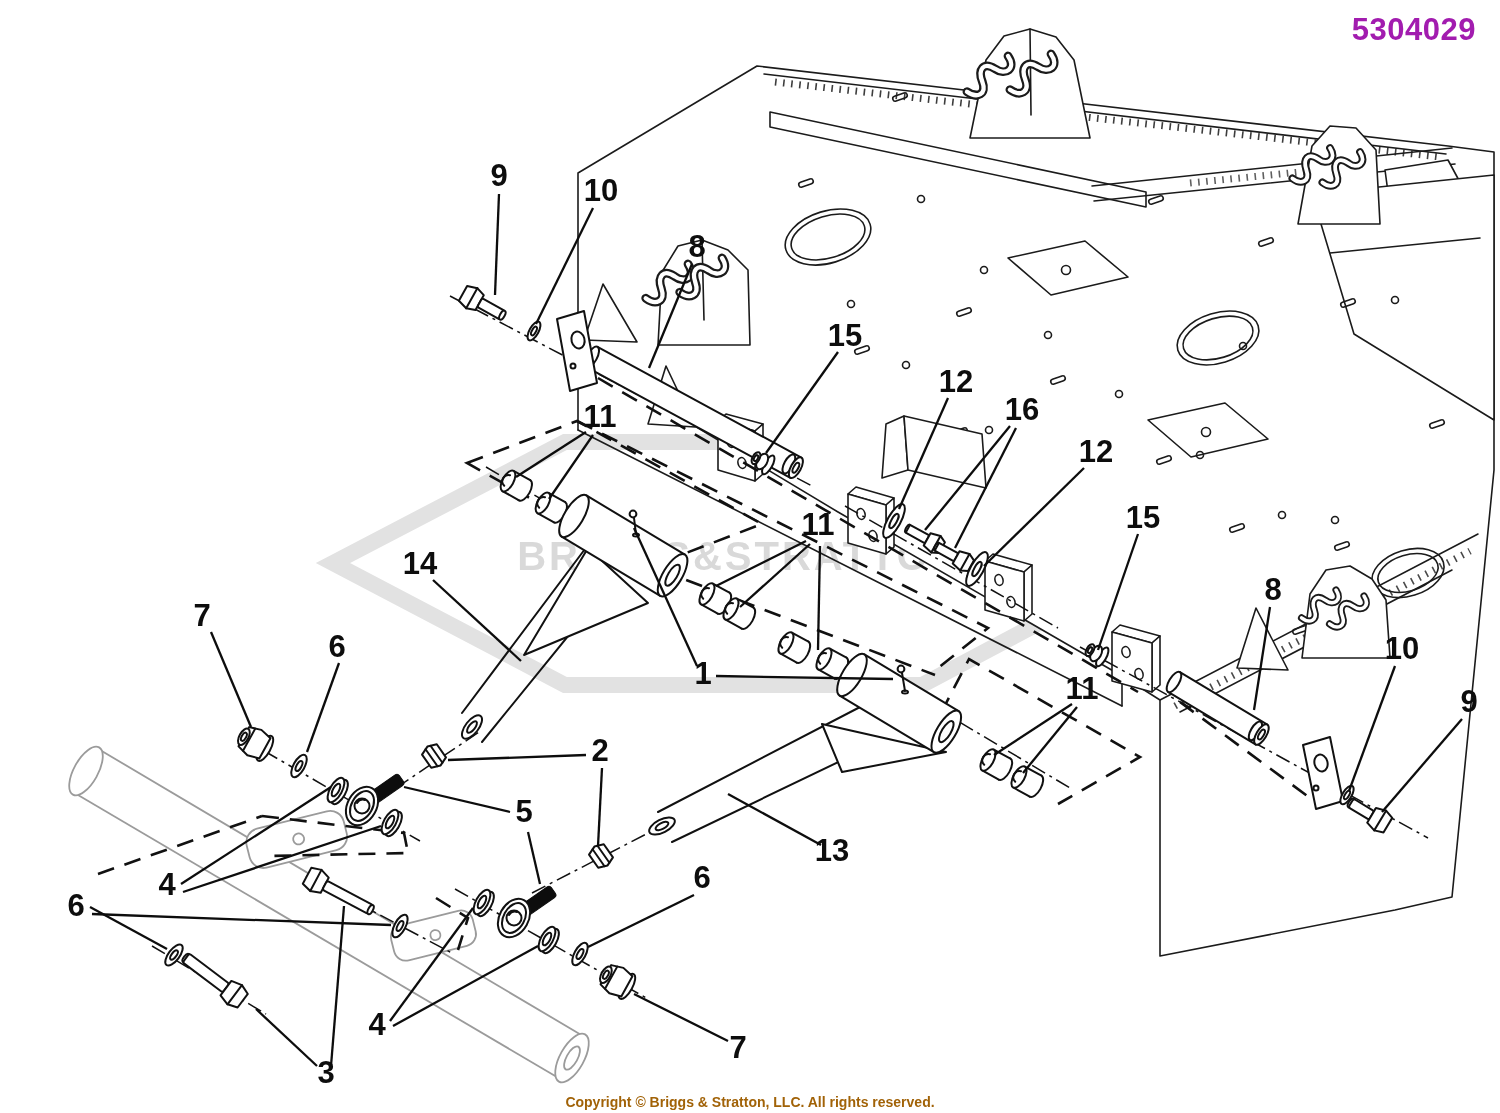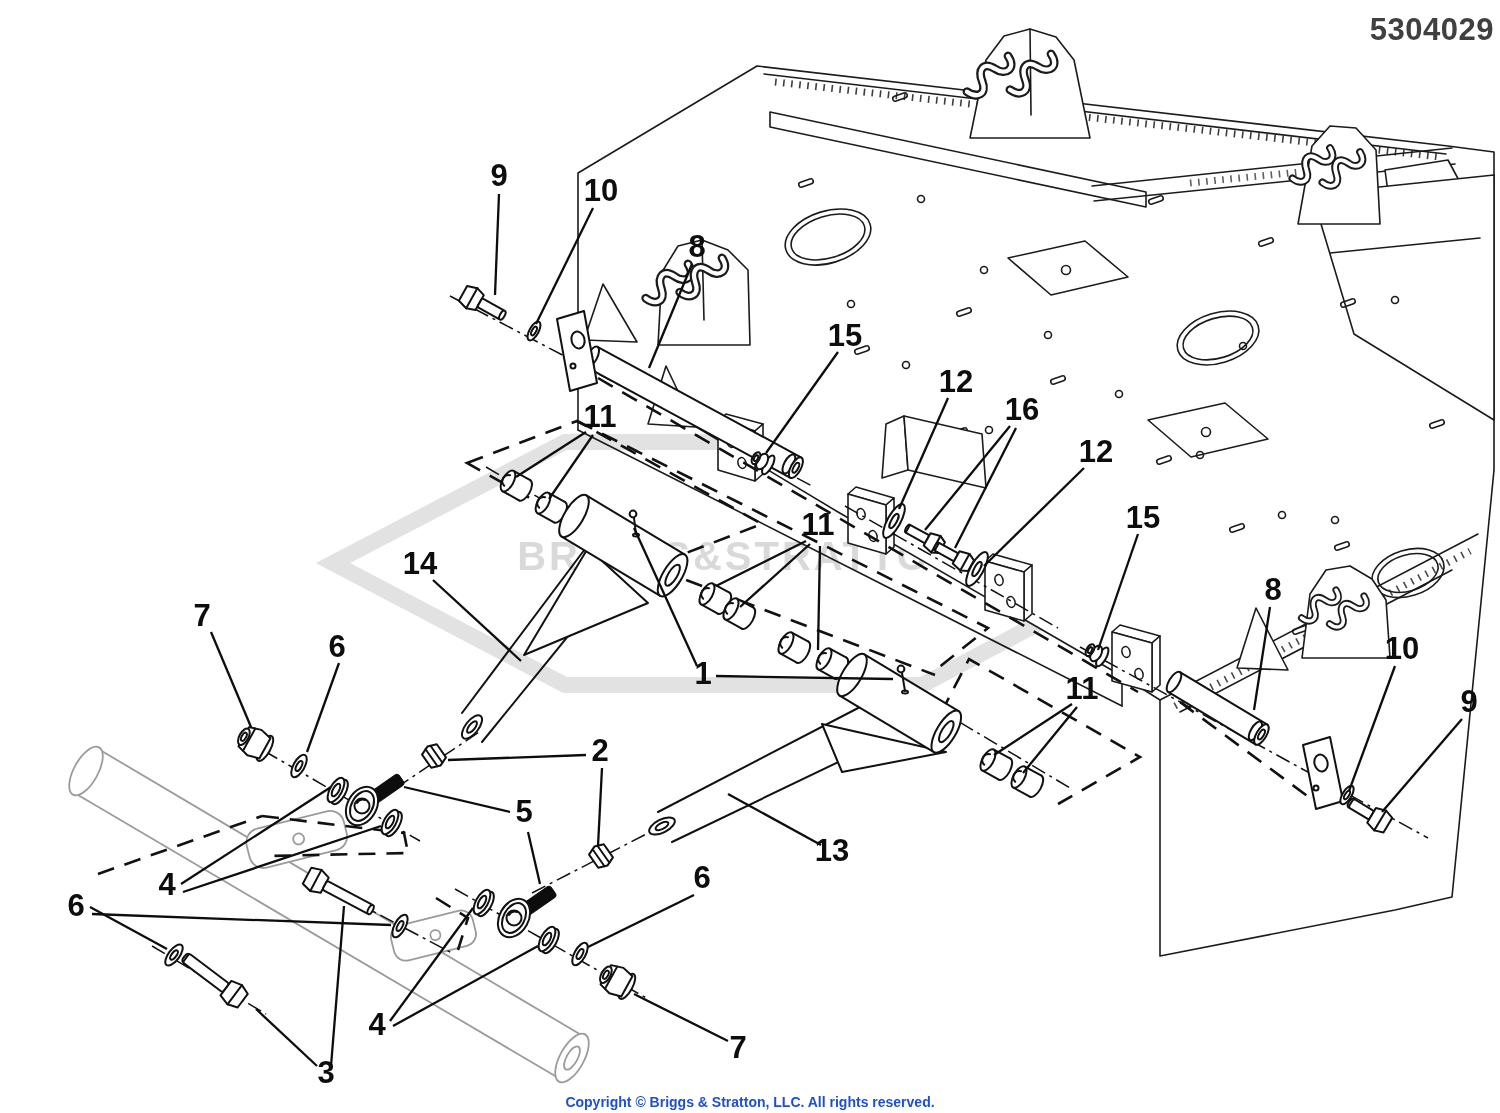--- a/index.html
+++ b/index.html
@@ -1,18 +1,18 @@
 <!DOCTYPE html>
 <html><head>
 <meta charset="utf-8">
 <style>
   html,body{margin:0;padding:0;background:#fff;}
   body{width:1500px;height:1113px;position:relative;font-family:"Liberation Sans",sans-serif;overflow:hidden;}
-  #part-number{position:absolute;top:12px;right:6px;font:700 31px "Liberation Sans",sans-serif;color:#404040;letter-spacing:.5px;}
-  #copyright{position:absolute;bottom:3px;left:0;right:0;text-align:center;font:700 14px "Liberation Sans",sans-serif;color:#1d4ed8;}
+  #part-number{position:absolute;top:12px;right:24px;font:700 31px "Liberation Sans",sans-serif;color:#a21caf;letter-spacing:.5px;}
+  #copyright{position:absolute;bottom:3px;left:0;right:0;text-align:center;font:700 14px "Liberation Sans",sans-serif;color:#a16207;}
   svg{position:absolute;left:0;top:0;}
   .callout{font:700 31px "Liberation Sans",sans-serif;fill:#0d0d0d;text-anchor:middle;}
   .leader{stroke:#0d0d0d;stroke-width:2.3;fill:none;}
   .k{stroke:#1b1b1b;fill:none;stroke-width:1.6;stroke-linejoin:round;stroke-linecap:round;}
   .kw{stroke:#1b1b1b;fill:#fff;stroke-width:1.6;stroke-linejoin:round;}
   .h{stroke:#111;fill:#fff;stroke-width:2;stroke-linejoin:round;stroke-linecap:round;}
   .hl{stroke:#111;fill:none;stroke-width:2;stroke-linecap:round;}
   .g{stroke:#9b9b9b;fill:#fff;stroke-width:1.8;}
   .gl{stroke:#9b9b9b;fill:none;stroke-width:1.8;}
   .dash{stroke:#111;stroke-width:2.6;fill:none;stroke-dasharray:17 11;}

